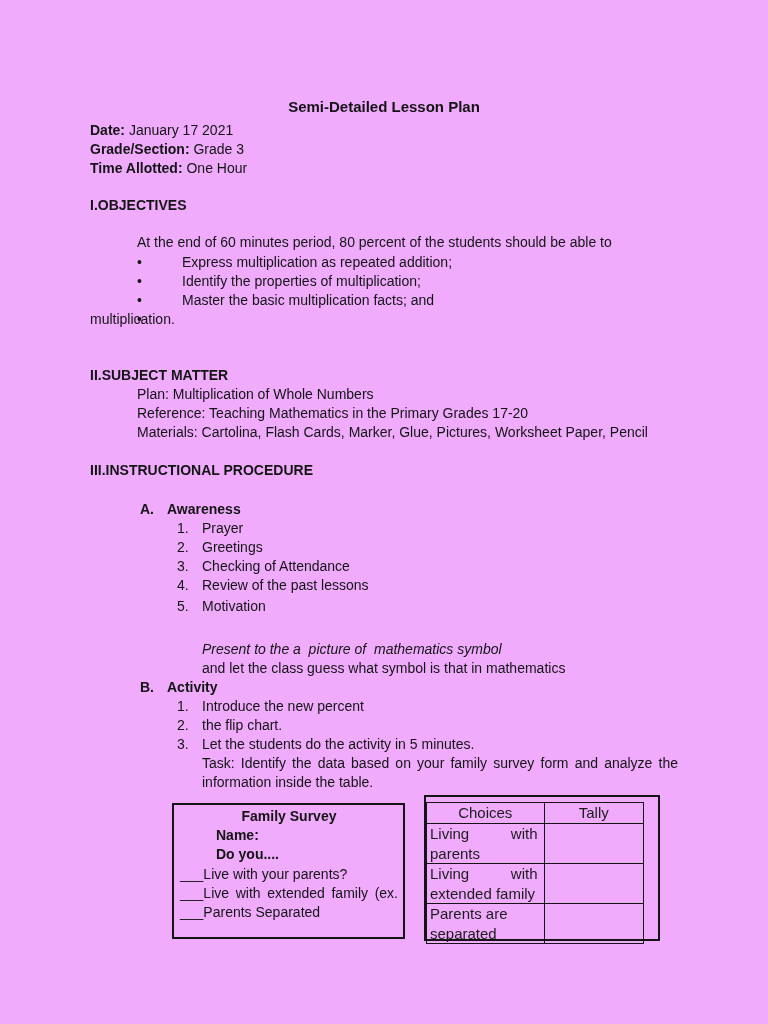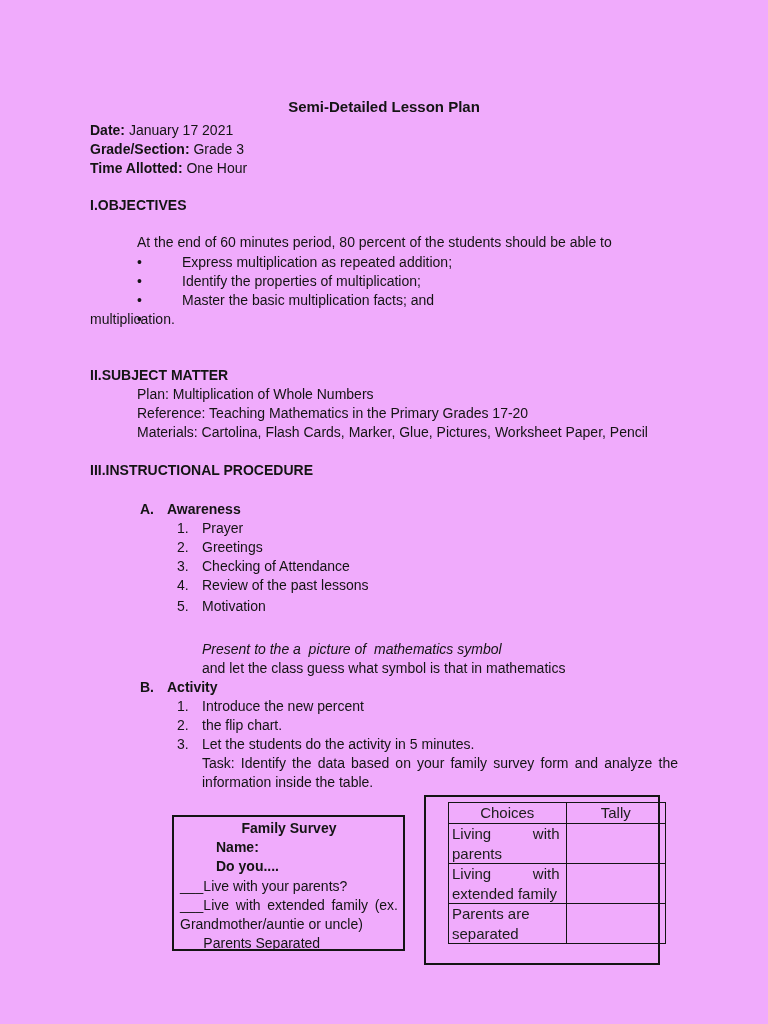--- a/index.html
+++ b/index.html
@@ -41,23 +41,23 @@
     margin-top:6px;
     width:233px;height:136px;
     border:2px solid #141414;
     padding:2px 5px 0 6px;
     line-height:19.2px;
     box-sizing:border-box;
   }
   .fam-title{text-align:center;font-weight:bold;}
   .fam-bold{font-weight:bold;margin-left:36px;}
   .outer-box{
-    width:236px;height:170px;
+    width:236px;height:146px;
     border:2px solid #141414;
-    padding:5px 0 0 22px;
+    padding:5px 0 0 0;
     box-sizing:border-box;
   }
   table.tally{
     border-collapse:collapse;
     width:218px;
     font-size:15px;
     line-height:18.5px;
     color:#1c1c1c;
   }
   table.tally th, table.tally td{
@@ -133,21 +133,20 @@
     </div>
 
     <div class="boxes-row">
 
       <div class="family-box">
         <div class="fam-title">Family Survey</div>
         <div class="fam-bold">Name:</div>
         <div class="fam-bold">Do you....</div>
         <div>___Live with your parents?</div>
         <div class="jlast">___Live with extended family (ex.</div>
-        <div>Grandmother/auntie or uncle)</div>
         <div>___Parents Separated</div>
       </div>
 
       <div class="outer-box">
         <table class="tally">
           <tbody>
               <tr>
             <th class="col-choice">Choices</th>
             <th class="col-tally">Tally</th>
           </tr>

